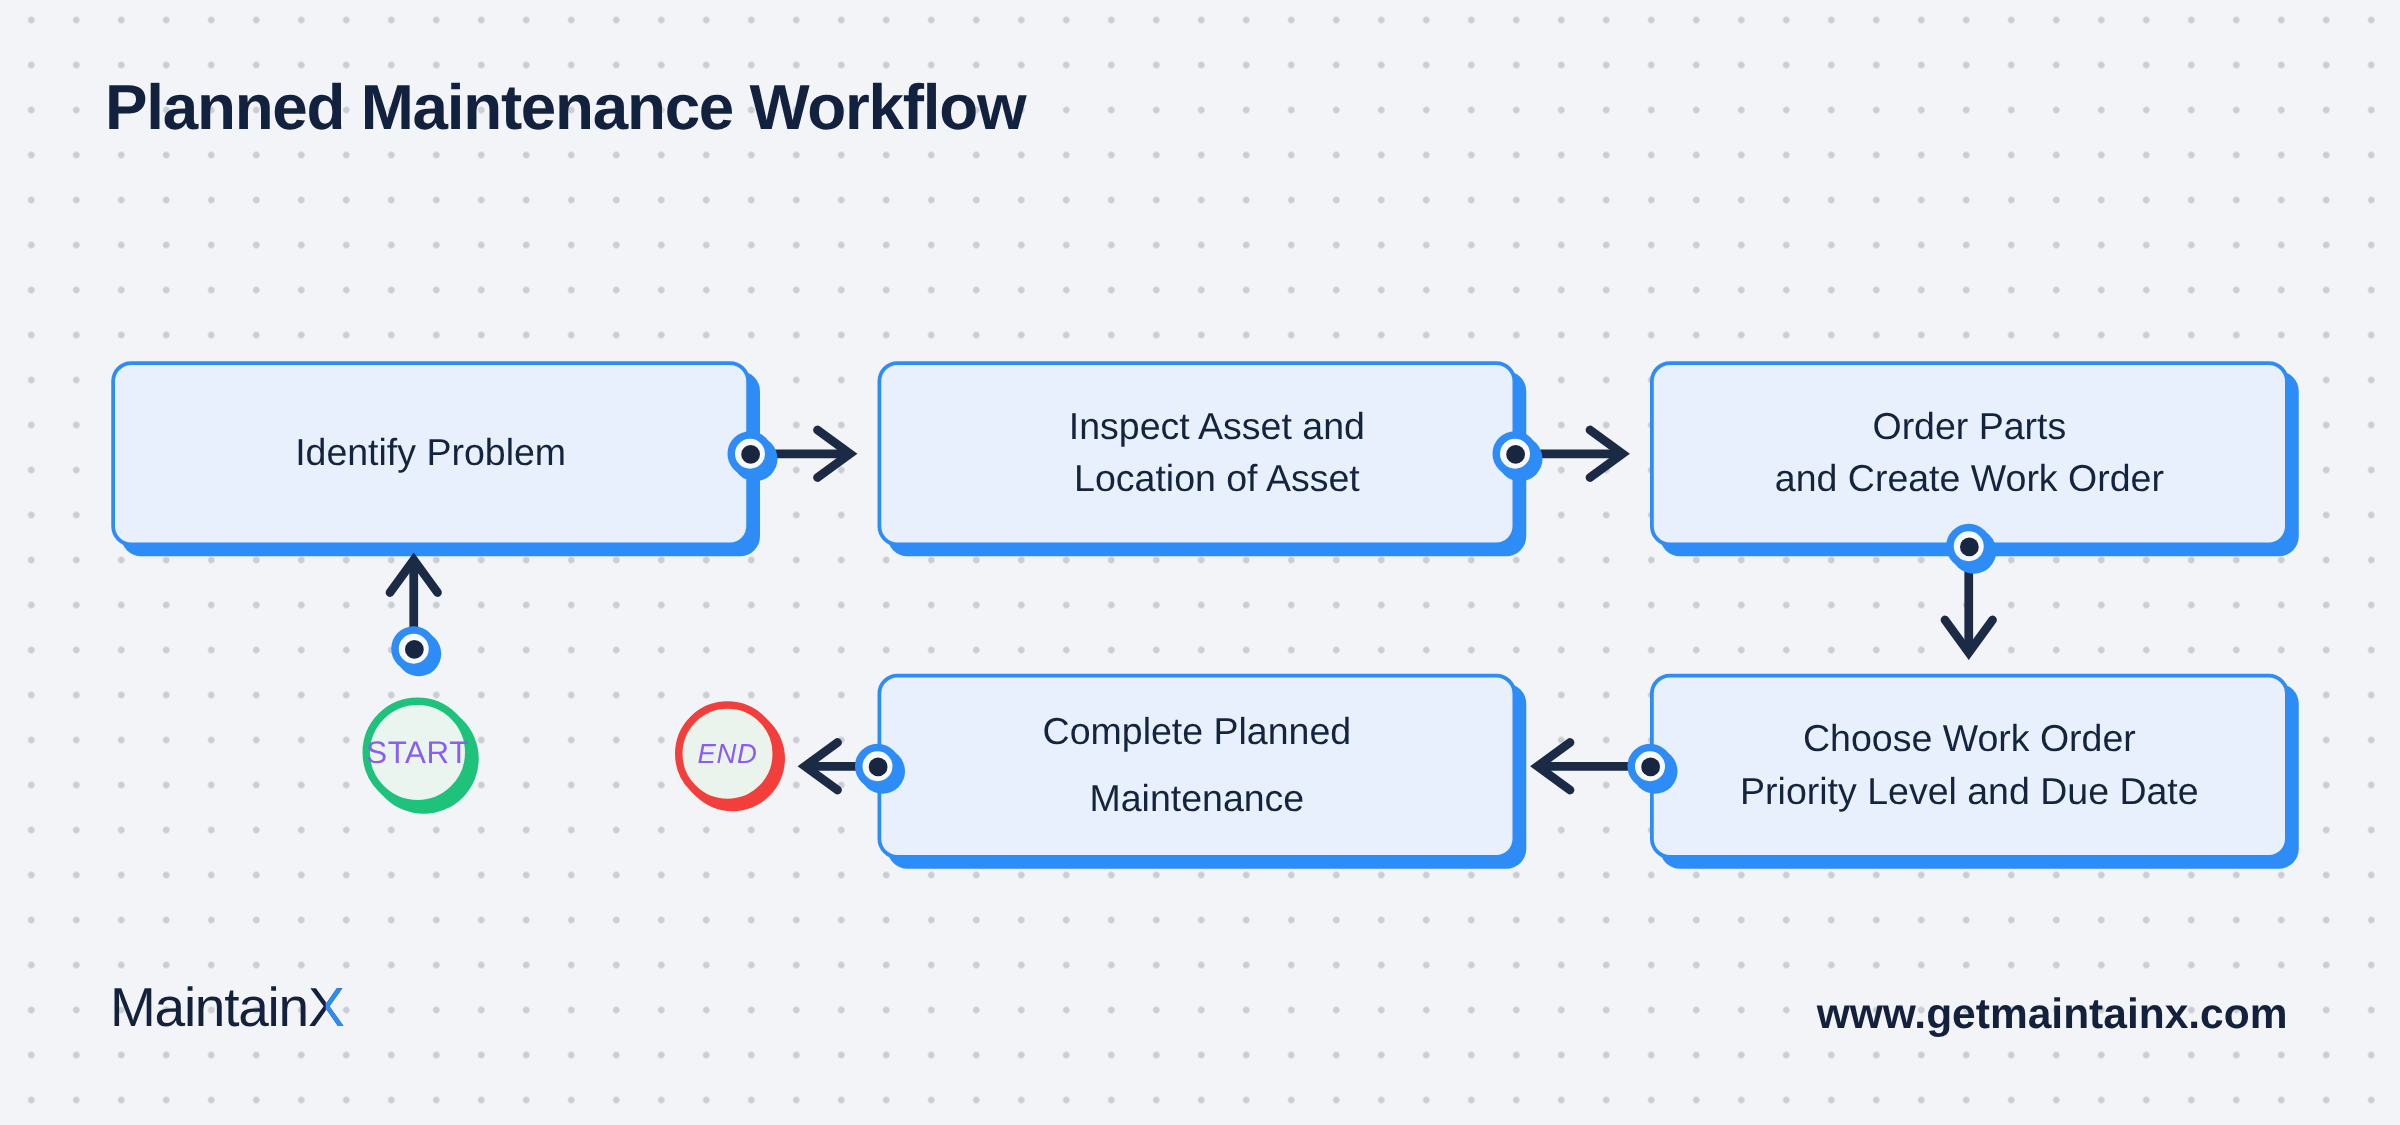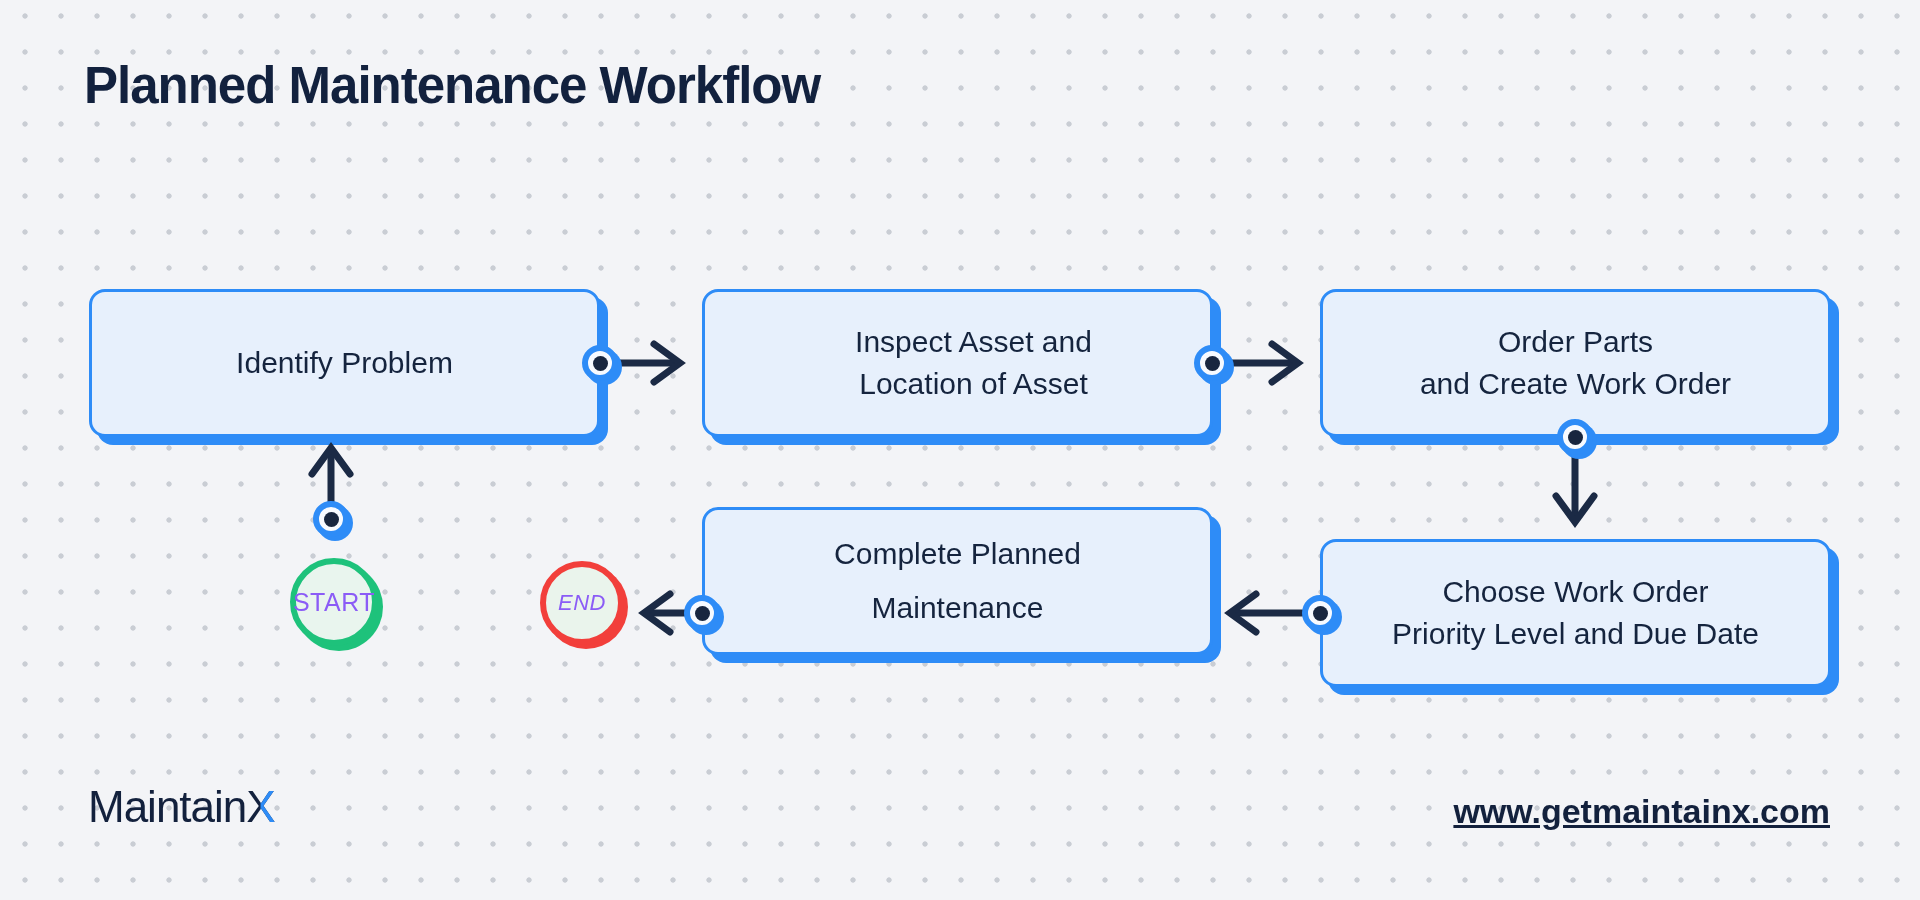--- a/index.html
+++ b/index.html
@@ -41,21 +41,21 @@
     color: #15243E;
     font-size: 30px;
     line-height: 42px;
     font-weight: 500;
     z-index: 1;
   }
   #box-identify   { left: 89px;   top: 289px; }
   #box-inspect    { left: 702px;  top: 289px; padding-left: 32px; }
   #box-order      { left: 1320px; top: 289px; }
   #box-choose     { left: 1320px; top: 539px; }
-  #box-complete   { left: 702px;  top: 507px; gap: 12px; }
+  #box-complete   { left: 702px;  top: 539px; gap: 12px; }
 
   .arrows { position: absolute; left: 0; top: 0; z-index: 2; }
 
   .node {
     position: absolute;
     box-sizing: border-box;
     width: 36px;
     height: 36px;
     border-radius: 50%;
     background: #F7FAFF;
@@ -129,21 +129,20 @@
   }
   .website {
     position: absolute;
     right: 90px;
     top: 792px;
     font-size: 34px;
     font-weight: 600;
     color: #13213D;
     z-index: 4;
     white-space: nowrap;
-    text-decoration: underline;
   }
 </style>
 </head>
 <body>
 
 <div class="canvas">
 
   <div class="page-title">Planned Maintenance Workflow</div>
 
   <svg class="arrows" width="1920" height="900" viewBox="0 0 1920 900">

